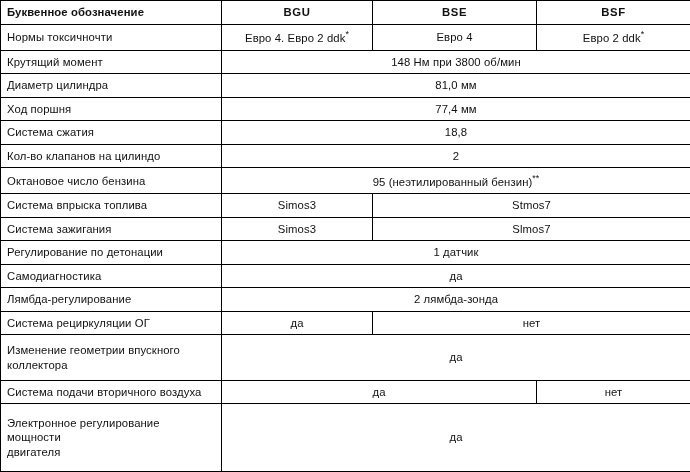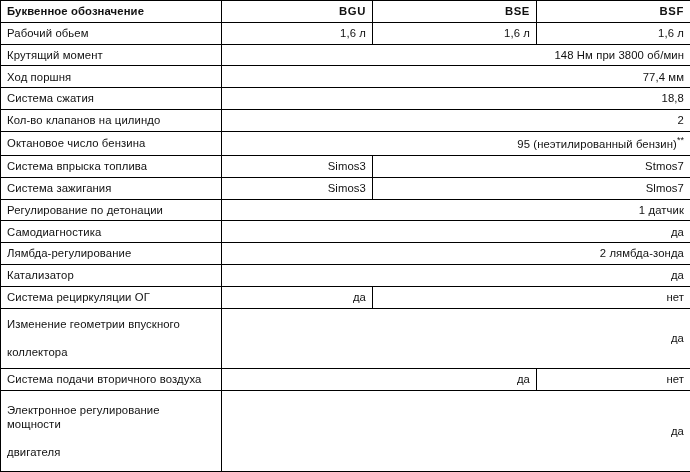--- a/index.html
+++ b/index.html
@@ -28,36 +28,36 @@
     line-height: 1.28;
     color: #111111;
     vertical-align: middle;
     background: #ffffff;
   }
   .label-cell {
     text-align: left;
     letter-spacing: 0.1px;
   }
   .val-cell {
-    text-align: right;
+    text-align: center;
     letter-spacing: 0.1px;
   }
   .head-row td {
     font-weight: bold;
     font-size: 11.6px;
   }
   .head-row .val-cell {
     letter-spacing: 0.6px;
   }
   .two-line {
     line-height: 1.45;
     padding-top: 2px;
     padding-bottom: 2px;
   }
-  .two-line .l2 { display: block; margin-top: 13px; }
+  .two-line .l2 { display: block; }
   .sup {
     font-size: 9px;
     vertical-align: super;
     letter-spacing: 0;
   }
 </style>
 </head>
 <body>
 
 <table id="spec-table">
@@ -68,28 +68,32 @@
     <col style="width:154px">
   </colgroup>
   <tbody>
       <tr class="head-row">
         <td class="label-cell">Буквенное обозначение</td>
         <td class="val-cell">BGU</td>
         <td class="val-cell">BSE</td>
         <td class="val-cell">BSF</td>
       </tr>
       <tr>
-        <td class="label-cell">Рабочий обьем</td>
-        <td class="val-cell">1,6 л</td>
-        <td class="val-cell">1,6 л</td>
-        <td class="val-cell">1,6 л</td>
+        <td class="label-cell">Нормы токсичночти</td>
+        <td class="val-cell">Евро 4. Евро 2 ddk<span class="sup">*</span></td>
+        <td class="val-cell">Евро 4</td>
+        <td class="val-cell">Евро 2 ddk<span class="sup">*</span></td>
       </tr>
       <tr>
         <td class="label-cell">Крутящий момент</td>
         <td class="val-cell" colspan="3">148 Нм  при 3800 об/мин</td>
+      </tr>
+      <tr>
+        <td class="label-cell">Диаметр  цилиндра</td>
+        <td class="val-cell" colspan="3">81,0 мм</td>
       </tr>
       <tr>
         <td class="label-cell">Ход поршня</td>
         <td class="val-cell" colspan="3">77,4 мм</td>
       </tr>
       <tr>
         <td class="label-cell">Система сжатия</td>
         <td class="val-cell" colspan="3">18,8</td>
       </tr>
       <tr>
@@ -116,24 +120,20 @@
       </tr>
       <tr>
         <td class="label-cell">Самодиагностика</td>
         <td class="val-cell" colspan="3">да</td>
       </tr>
       <tr>
         <td class="label-cell">Лямбда-регулирование</td>
         <td class="val-cell" colspan="3">2 лямбда-зонда</td>
       </tr>
       <tr>
-        <td class="label-cell">Катализатор</td>
-        <td class="val-cell" colspan="3">да</td>
-      </tr>
-      <tr>
         <td class="label-cell">Система рециркуляции ОГ</td>
         <td class="val-cell">да</td>
         <td class="val-cell" colspan="2">нет</td>
       </tr>
       <tr>
         <td class="label-cell two-line"><span>Изменение геометрии впускного</span><span class="l2">коллектора</span></td>
         <td class="val-cell" colspan="3">да</td>
       </tr>
       <tr>
         <td class="label-cell">Система подачи вторичного воздуха</td>

